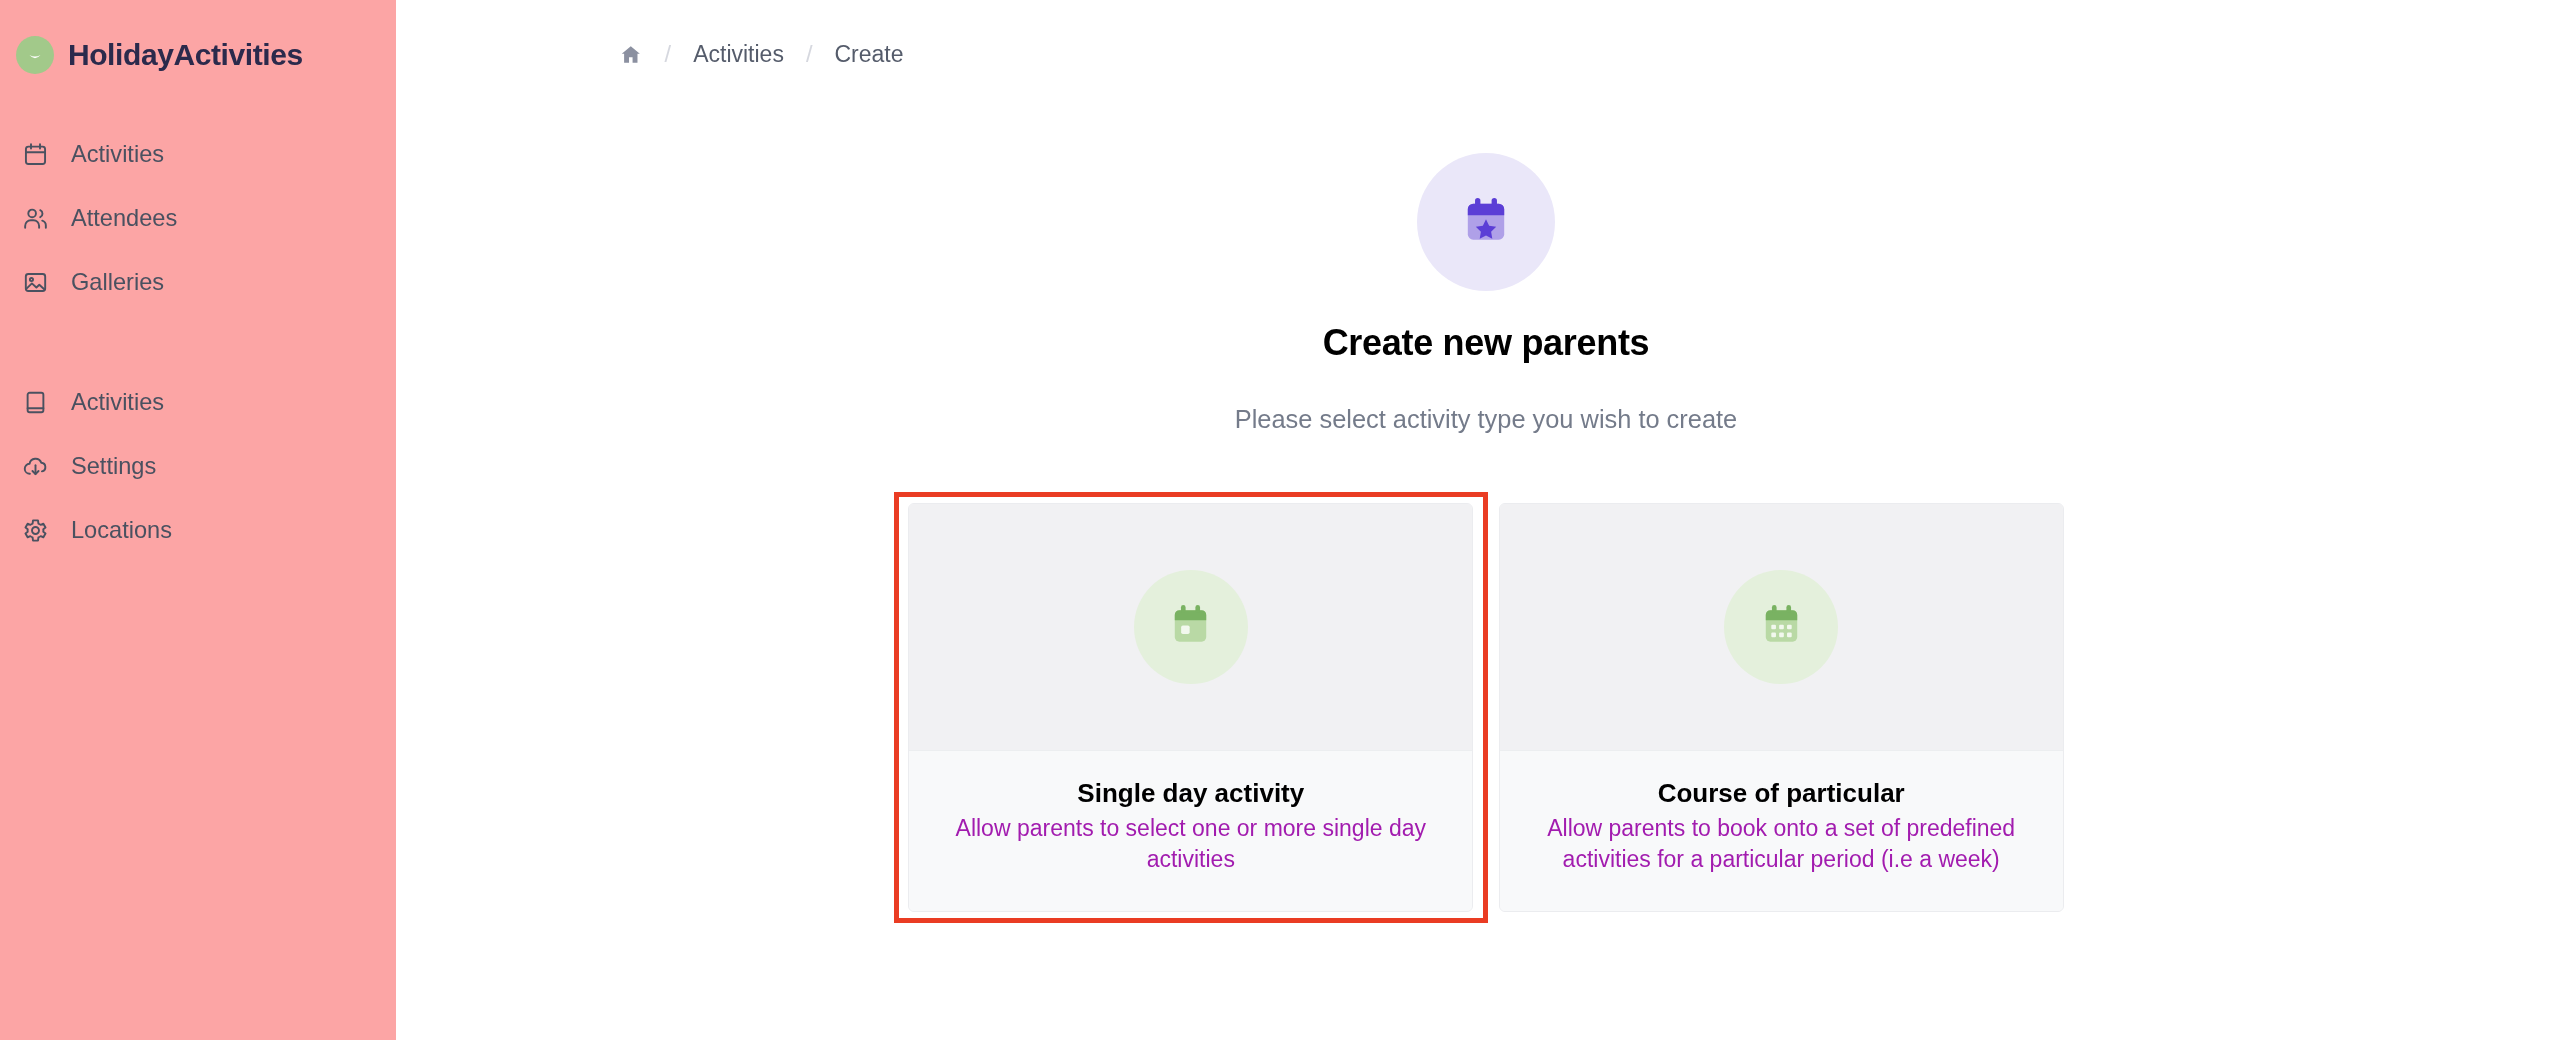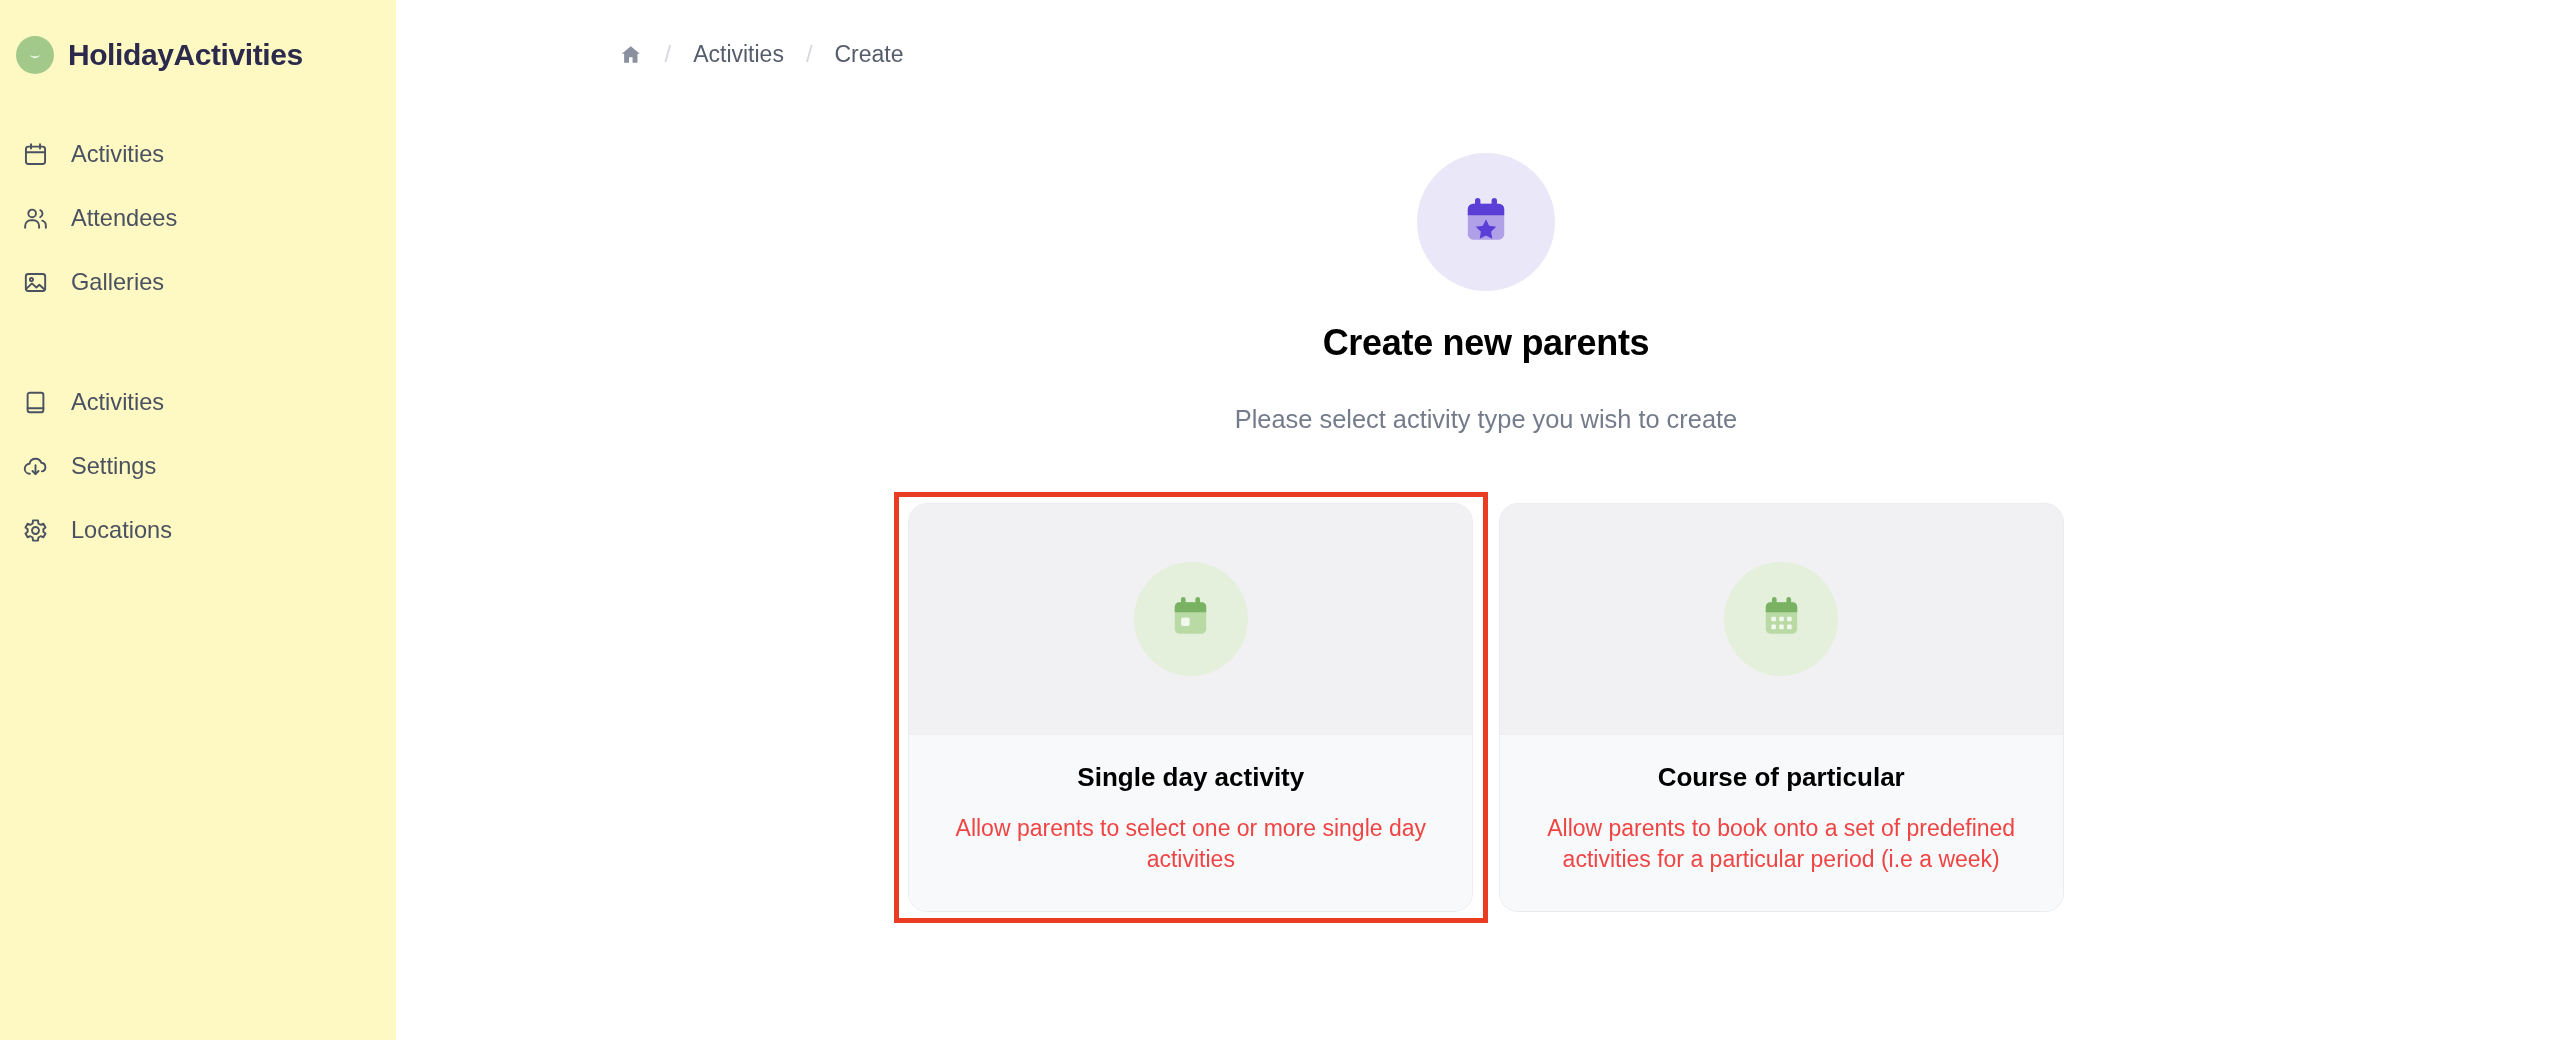--- a/index.html
+++ b/index.html
@@ -13,21 +13,21 @@
   body {
     font-family: "Liberation Sans", sans-serif;
     background: #ffffff;
     display: flex;
   }
 
   
   .sidebar {
     width: 396px;
     height: 1041px;
-    background: #fef9c3;
+    background: #fca5a5;
     flex: 0 0 396px;
     padding-top: 22px;
   }
 
   .brand {
     display: flex;
     align-items: center;
     gap: 13.6px;
     padding: 0 0 0 16.3px;
     height: 65px;
@@ -160,21 +160,21 @@
     right: -14.5px;
     bottom: -11px;
     border: 5.4px solid #ea3c23;
     pointer-events: none;
   }
 
   .card {
     width: 565px;
     height: 409px;
     border: 0.9px solid #ebecef;
-    border-radius: 19px;
+    border-radius: 6px;
     overflow: hidden;
     display: flex;
     flex-direction: column;
     cursor: pointer;
     background: #f8f9fa;
   }
 
   .card-media {
     flex: 1 1 auto;
     background: #f1f1f3;
@@ -200,24 +200,24 @@
     text-align: center;
   }
 
   .card-title {
     font-size: 26px;
     font-weight: bold;
     color: #000000;
   }
 
   .card-desc {
-    margin-top: 20px;
+    margin-top: 4px;
     font-size: 23px;
     line-height: 1.35;
-    color: #ef4444;
+    color: #a21caf;
   }
 </style>
 </head>
 <body>
 
 <aside class="sidebar">
 
   <div class="brand">
     <span class="brand-mark">
       <svg width="22" height="22" viewBox="0 0 24 24">

